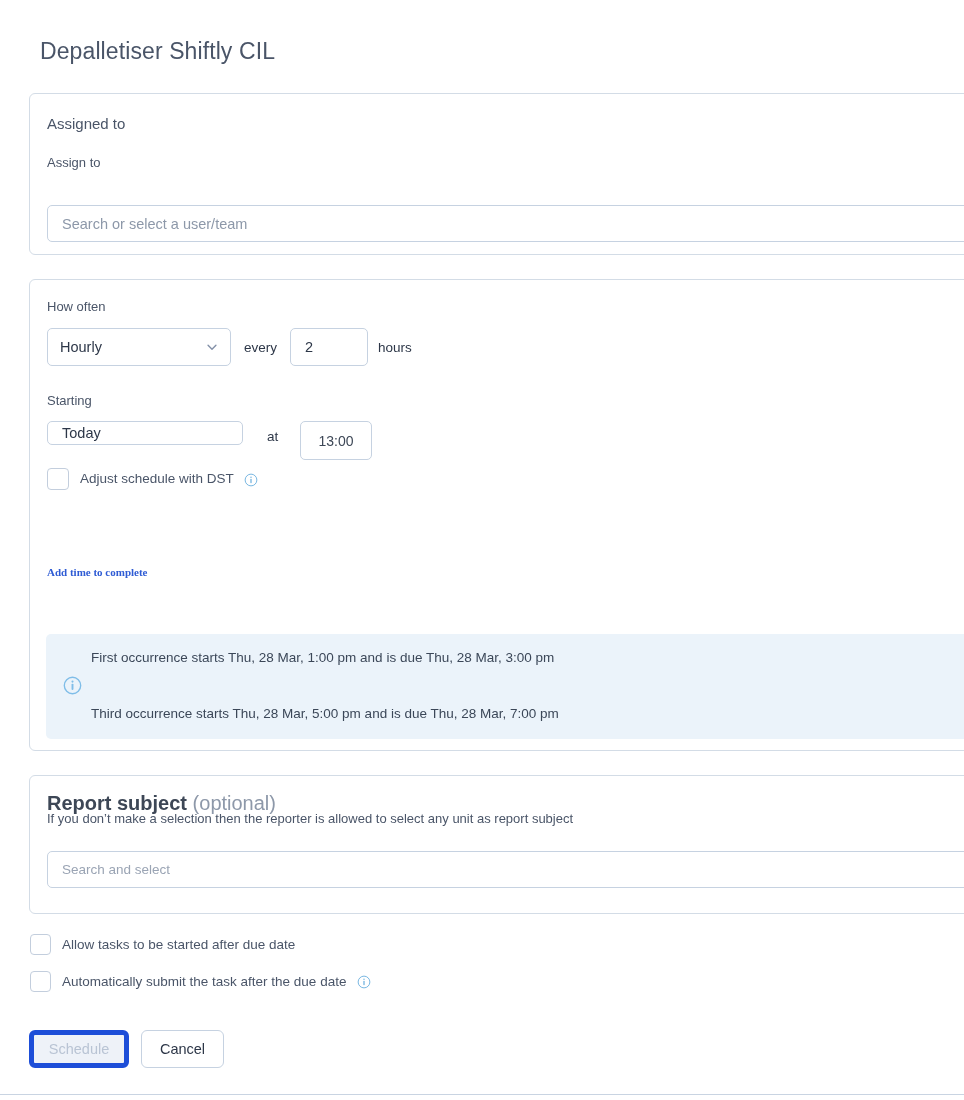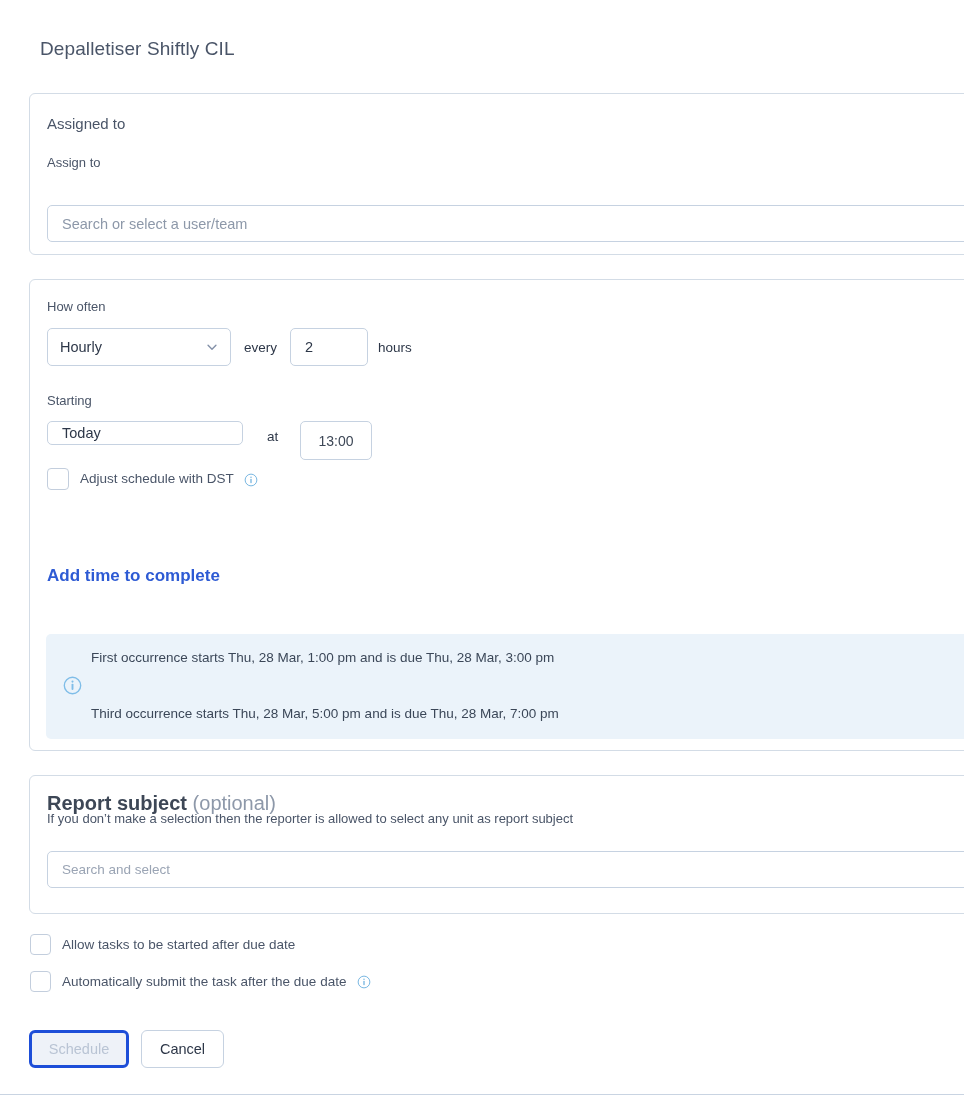--- a/index.html
+++ b/index.html
@@ -11,21 +11,21 @@
     overflow: hidden;
   }
   .page {
     position: relative;
     width: 964px; height: 1100px;
     overflow: hidden;
   }
   .page-title {
     position: absolute;
     left: 40px; top: 38px;
-    font-size: 19px;
+    font-size: 23px;
     color: #4a5568;
     font-weight: 400;
     letter-spacing: 0.1px;
   }
 
   
   .card {
     position: absolute;
     left: 29px;
     width: 1010px;               
@@ -141,24 +141,25 @@
     display: inline-block;
     width: 14px; height: 14px;
     margin-left: 7px;
     vertical-align: middle;
   }
 
   
   #add-time {
     position: absolute;
     left: 47px; top: 566px;
-    font-size: 17px;
+    font-size: 11px;
     font-weight: 700;
     color: #2e5bd4;
     cursor: pointer;
+    font-family: Liberation Serif, serif;
   }
 
   
   #occurrence-box {
     position: absolute;
     left: 46px; top: 634px;
     width: 992px; height: 105px;
     background: #ebf3fa;
     border-radius: 5px;
   }
@@ -202,21 +203,21 @@
     position: absolute;
     height: 38px;
     border-radius: 6px;
     font-family: "Liberation Sans", sans-serif;
     font-size: 14.5px;
     display: flex; align-items: center; justify-content: center;
   }
   #btn-schedule {
     left: 29px; top: 1030px; width: 100px;
     background: #eef2f8;
-    border: 3px solid #1d4ed8;
+    border: 5px solid #1d4ed8;
     color: #b9c4d4;
     cursor: default;
   }
   #btn-cancel {
     left: 141px; top: 1030px; width: 83px;
     background: #ffffff;
     border: 1px solid #c6d2e1;
     color: #2d3748;
     cursor: pointer;
   }

